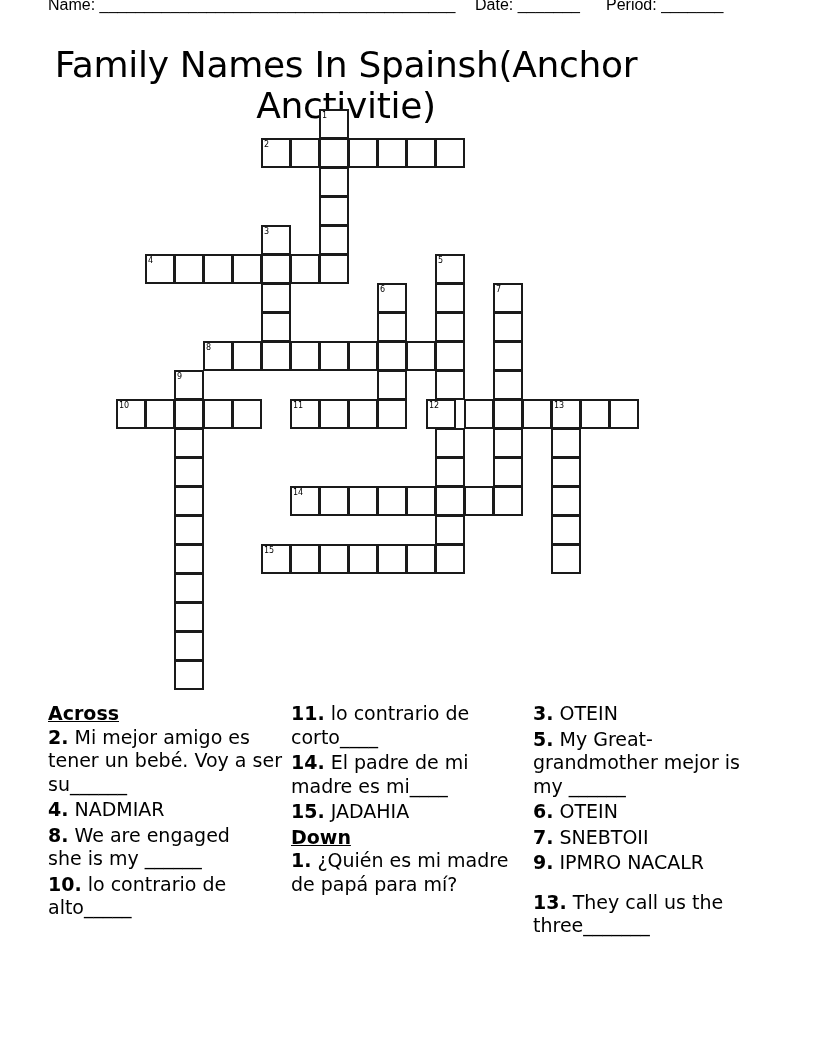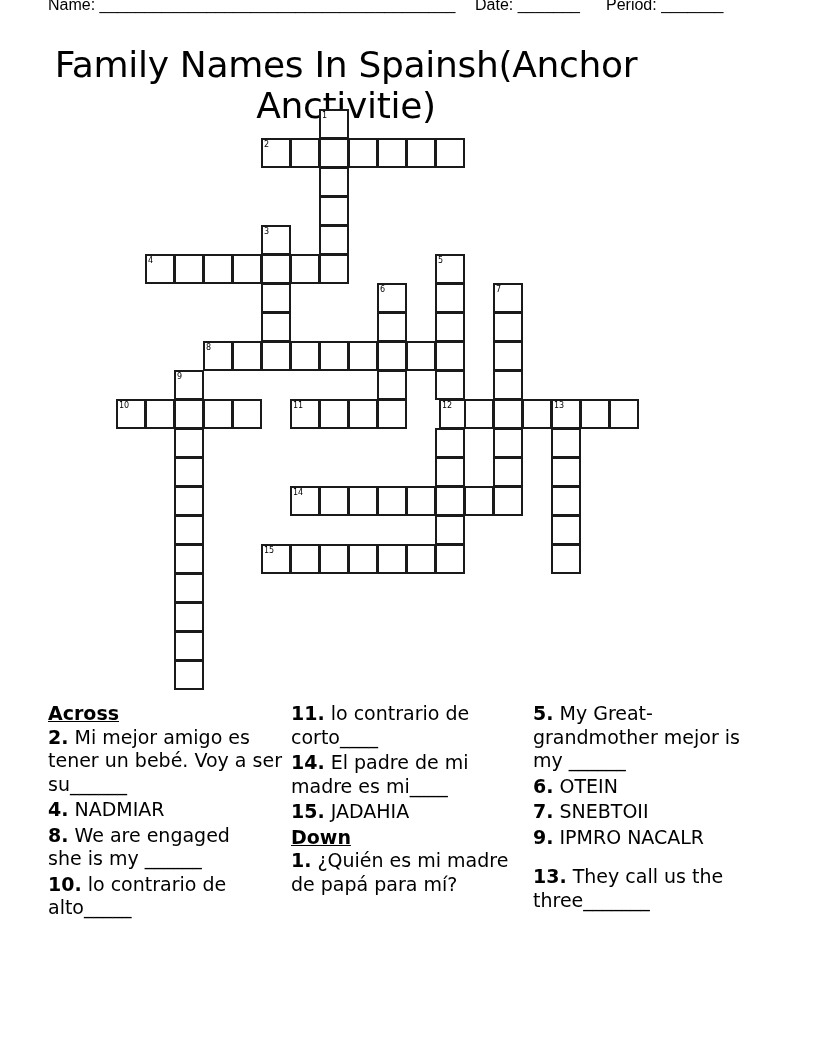--- a/index.html
+++ b/index.html
@@ -63,21 +63,21 @@
     <div class="cell" style="left: 204px; top: 255px; width: 30px; height: 30px;"></div>
     <div class="cell" style="left: 233px; top: 255px; width: 30px; height: 30px;"></div>
     <div class="cell" style="left: 291px; top: 255px; width: 30px; height: 30px;"></div>
     <div class="cell" style="left: 436px; top: 255px; width: 30px; height: 30px;">
       <span class="num">5</span>
     </div>
     <div class="cell" style="left: 436px; top: 284px; width: 30px; height: 30px;"></div>
     <div class="cell" style="left: 436px; top: 313px; width: 30px; height: 30px;"></div>
     <div class="cell" style="left: 436px; top: 342px; width: 30px; height: 30px;"></div>
     <div class="cell" style="left: 436px; top: 371px; width: 30px; height: 30px;"></div>
-    <div class="cell" style="left: 440px; top: 400px; width: 30px; height: 30px;">
+    <div class="cell" style="left: 427px; top: 400px; width: 30px; height: 30px;">
       <span class="num">12</span>
     </div>
     <div class="cell" style="left: 436px; top: 429px; width: 30px; height: 30px;"></div>
     <div class="cell" style="left: 436px; top: 458px; width: 30px; height: 30px;"></div>
     <div class="cell" style="left: 436px; top: 487px; width: 30px; height: 30px;"></div>
     <div class="cell" style="left: 436px; top: 516px; width: 30px; height: 30px;"></div>
     <div class="cell" style="left: 436px; top: 545px; width: 30px; height: 30px;"></div>
     <div class="cell" style="left: 378px; top: 284px; width: 30px; height: 30px;">
       <span class="num">6</span>
     </div>
@@ -166,19 +166,20 @@
     <div class="clue" style="width:210px;"><b>10.</b><span> lo contrario de alto_____</span></div>
   </div>
   <div class="clue-col" style="left:291px;">
     <div class="clue" style="width:210px;"><b>11.</b><span> lo contrario de corto____</span></div>
     <div class="clue" style="width:205px;"><b>14.</b><span> El padre de mi madre es mi____</span></div>
     <div class="clue"><b>15.</b><span> JADAHIA</span></div>
     <div class="clue-head">Down</div>
     <div class="clue" style="width:220px;"><b>1.</b><span> ¿Quién es mi madre de papá para mí?</span></div>
   </div>
   <div class="clue-col" style="left:533px;">
+    <div class="clue"><b>3.</b><span> OTEIN</span></div>
     <div class="clue" style="width:230px;"><b>5.</b><span> My Great-grandmother mejor is my ______</span></div>
     <div class="clue"><b>6.</b><span> OTEIN</span></div>
     <div class="clue"><b>7.</b><span> SNEBTOII</span></div>
     <div class="clue"><b>9.</b><span> IPMRO NACALR</span></div>
     <div class="clue" style="width:225px;margin-top:16px;"><b>13.</b><span> They call us the three_______</span></div>
   </div>
 </div>
 
 </body></html>

